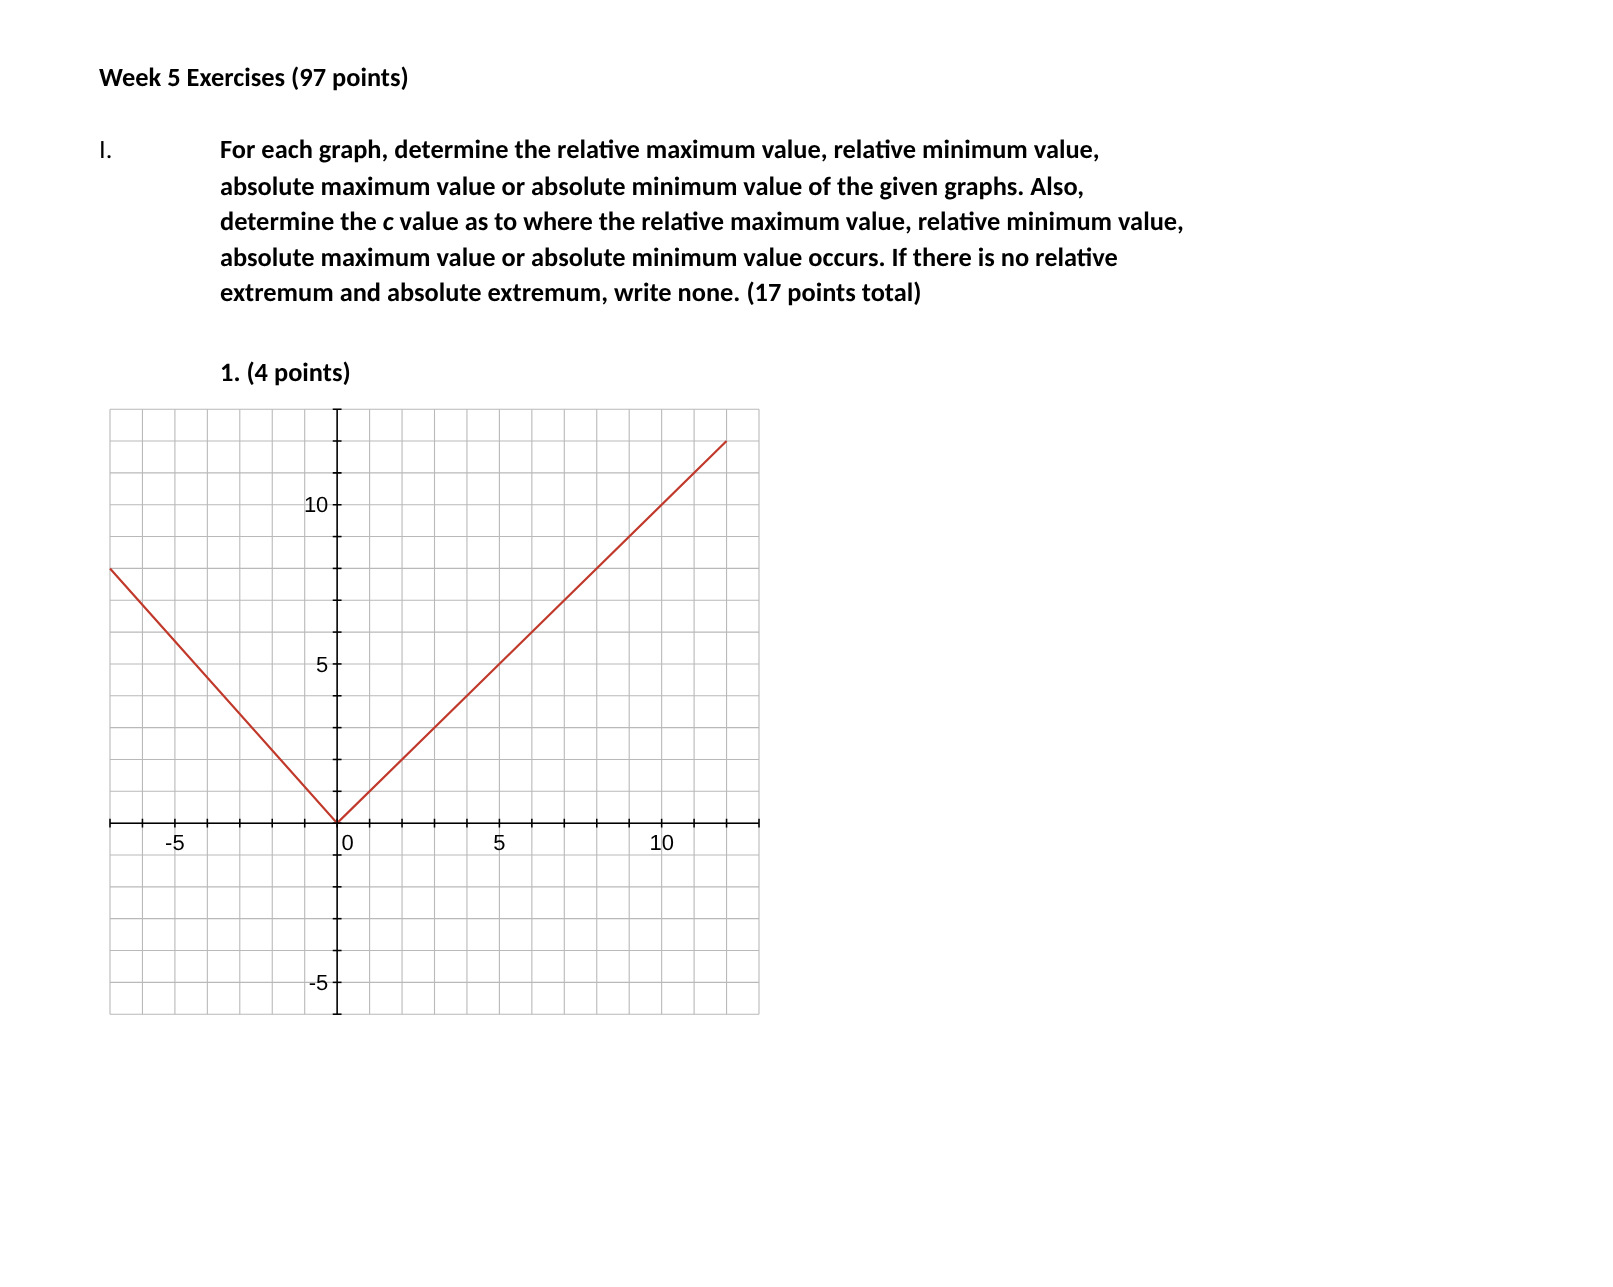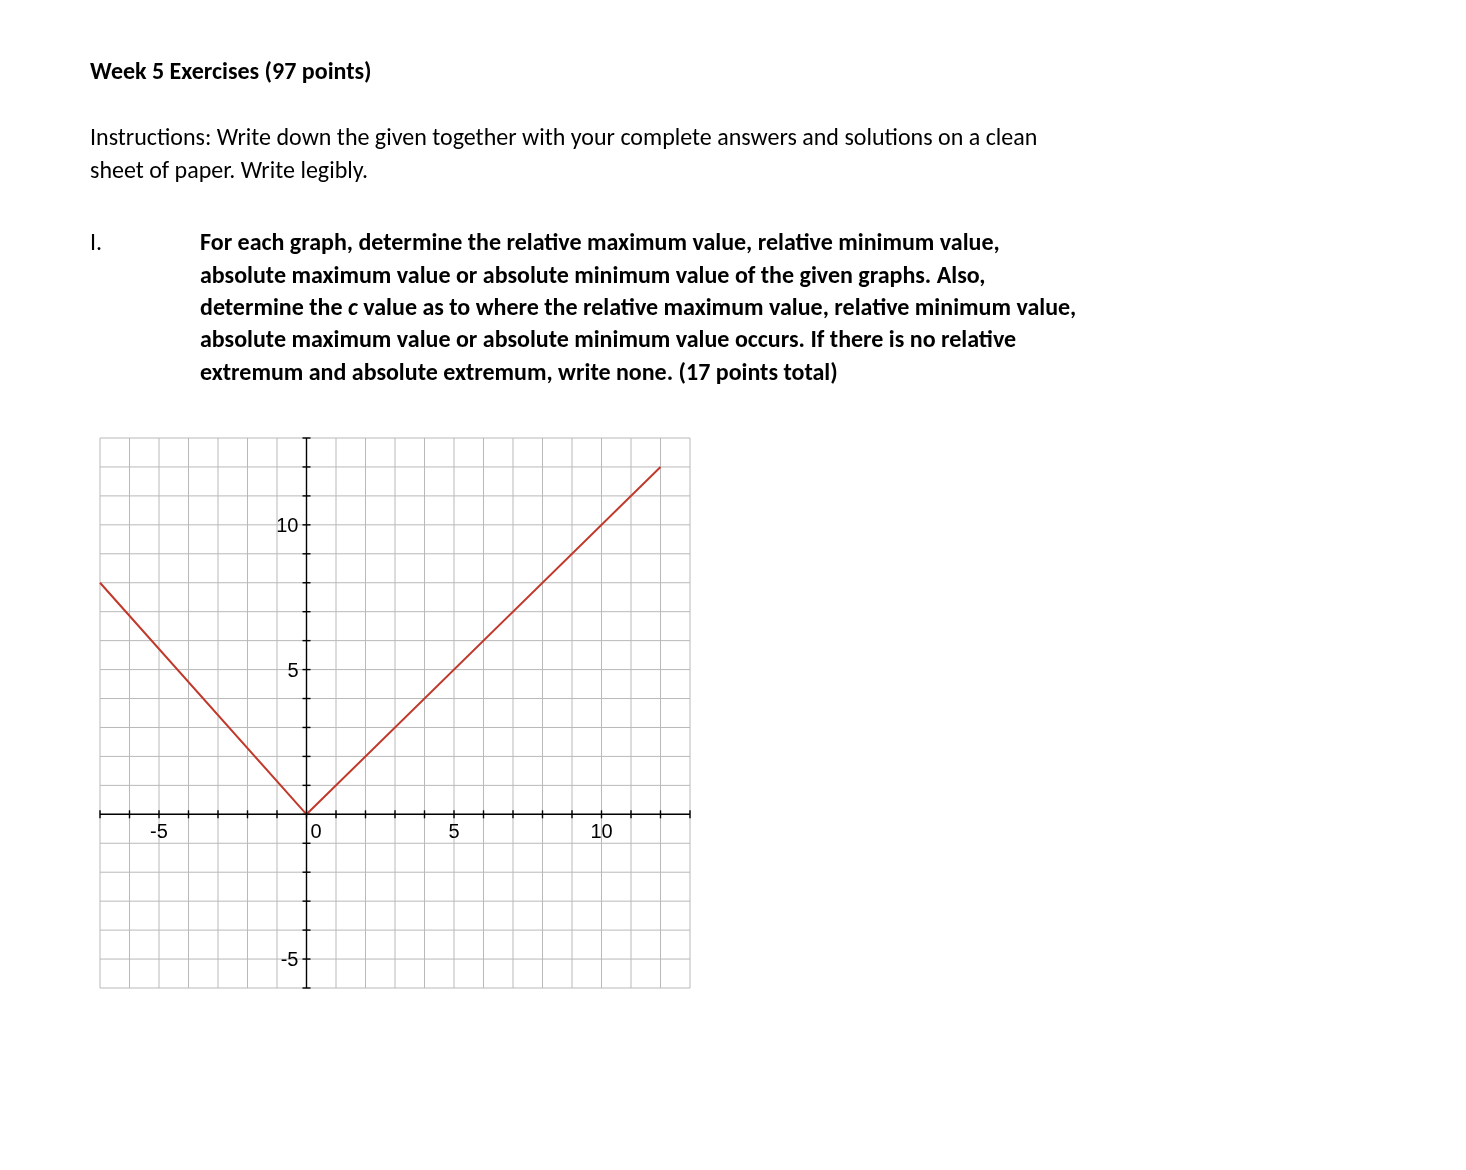--- a/index.html
+++ b/index.html
@@ -75,29 +75,29 @@
     fill: #000000;
   }
 </style>
 </head>
 <body>
 
 <div class="page">
 
   <div class="title">Week 5 Exercises (97 points)</div>
 
-  <div class="instructions">Instructions: Write down the given together with your complete answers and solutions on a clean sheet of paper. Write legibly.</div>
 
   <div class="section">
     <div class="section-num">I.</div>
     <div class="section-body">
       <div class="section-text">
         <span>For each graph, determine the relative maximum value, relative minimum value, absolute maximum value or absolute minimum value of the given graphs. Also, determine the </span><span class="italic-c">c</span><span> value as to where the relative maximum value, relative minimum value, absolute maximum value or absolute minimum value occurs. If there is no relative extremum and absolute extremum, write none. (17 points total)</span>
       </div>
 
+      <div class="item-label">1.   (4 points)</div>
 
       <div class="chart-wrap">
         <svg class="chart" id="chart-svg" width="610" height="570">
             <line x1="10" y1="560" x2="10" y2="10" class="grid-line"></line>
             <line x1="39.5" y1="560" x2="39.5" y2="10" class="grid-line"></line>
             <line x1="69" y1="560" x2="69" y2="10" class="grid-line"></line>
             <line x1="98.5" y1="560" x2="98.5" y2="10" class="grid-line"></line>
             <line x1="128" y1="560" x2="128" y2="10" class="grid-line"></line>
             <line x1="157.5" y1="560" x2="157.5" y2="10" class="grid-line"></line>
             <line x1="187" y1="560" x2="187" y2="10" class="grid-line"></line>

